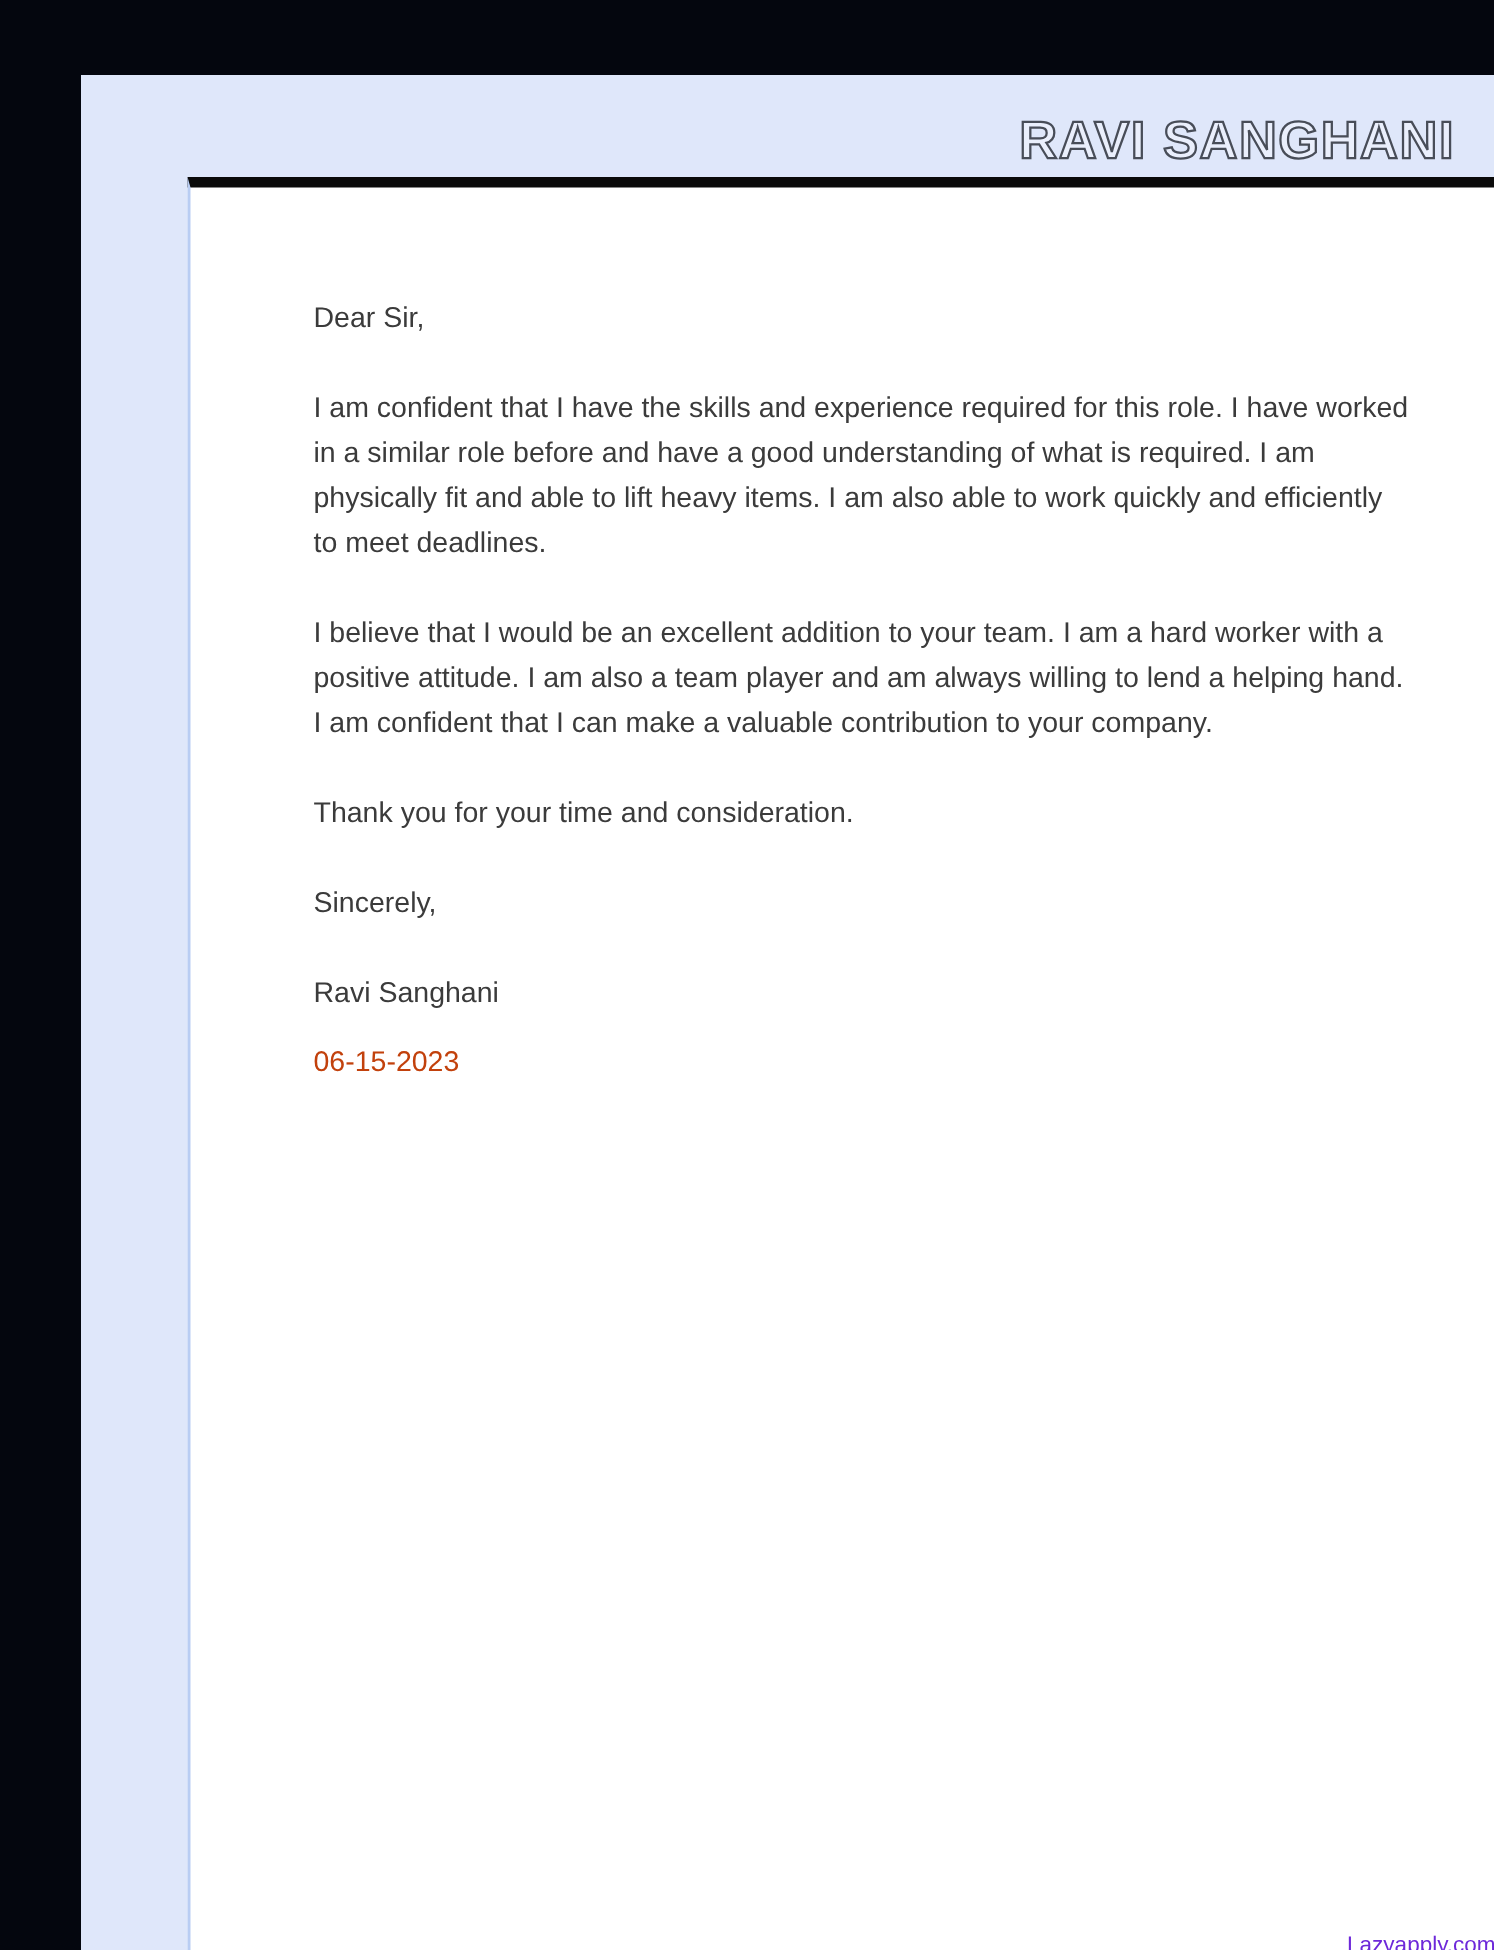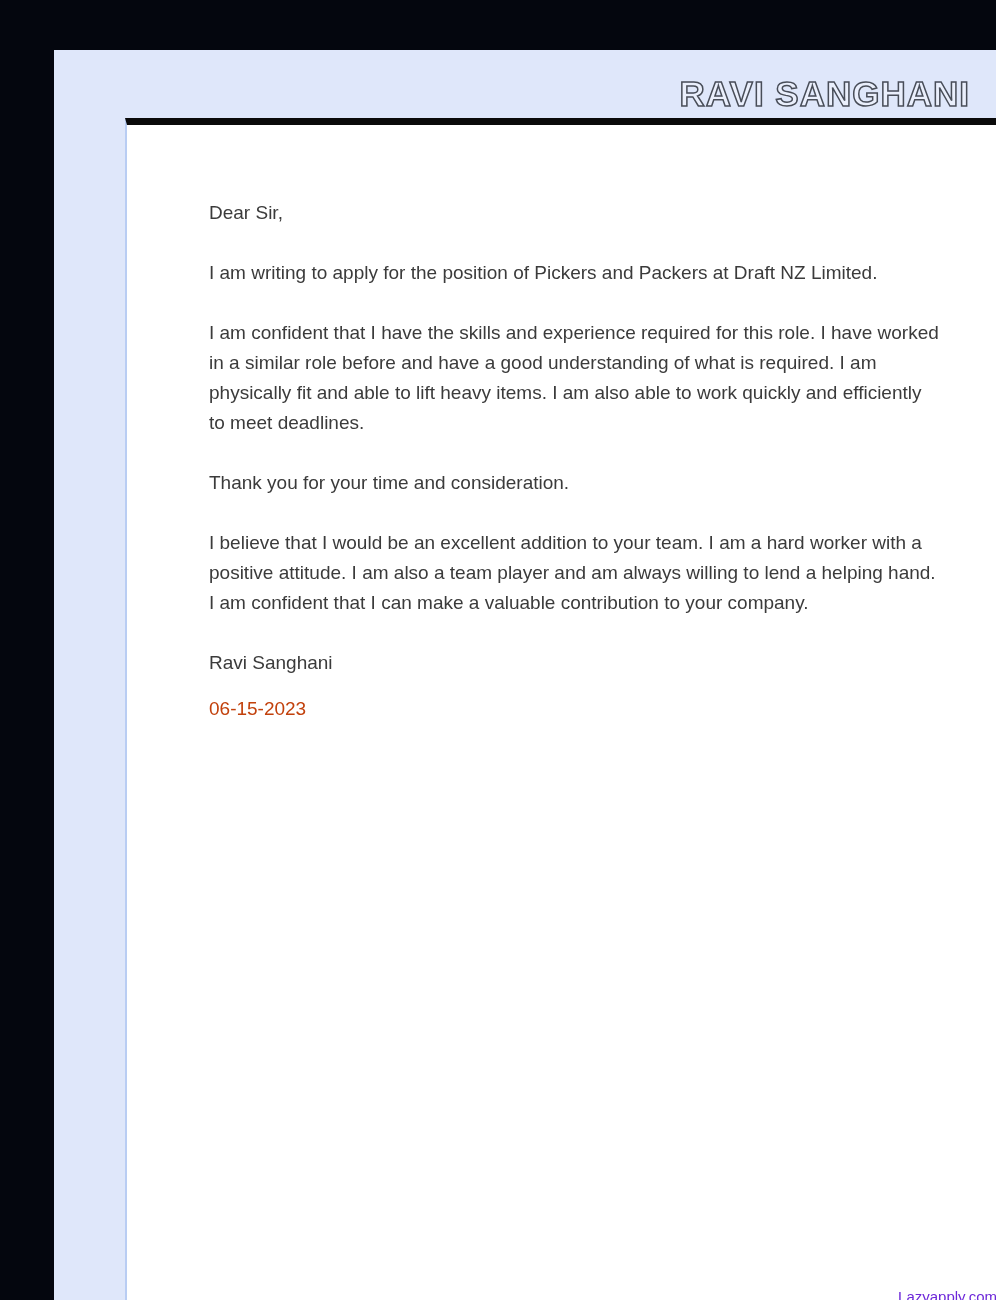--- a/index.html
+++ b/index.html
@@ -62,28 +62,28 @@
 
 <div class="canvas">
 
   <div class="header-name">RAVI SANGHANI</div>
 
   <div class="page">
     <div class="content">
 
       <p>Dear Sir,</p>
 
-      <p>I am writing to apply for the position of Pickers and Packers at Draft NZ Limited.</p>
 
       <p>I am confident that I have the skills and experience required for this role. I have worked in a similar role before and have a good understanding of what is required. I am physically fit and able to lift heavy items. I am also able to work quickly and efficiently to meet deadlines.</p>
 
+      <p>I believe that I would be an excellent addition to your team. I am a hard worker with a positive attitude. I am also a team player and am always willing to lend a helping hand. I am confident that I can make a valuable contribution to your company.</p>
+
       <p>Thank you for your time and consideration.</p>
 
-      <p>I believe that I would be an excellent addition to your team. I am a hard worker with a positive attitude. I am also a team player and am always willing to lend a helping hand. I am confident that I can make a valuable contribution to your company.</p>
-
+      <p>Sincerely,</p>
 
       <p class="signature-name">Ravi Sanghani</p>
 
       <p class="date">06-15-2023</p>
 
     </div>
 
     <div class="footer-brand">Lazyapply.com</div>
   </div>
 

